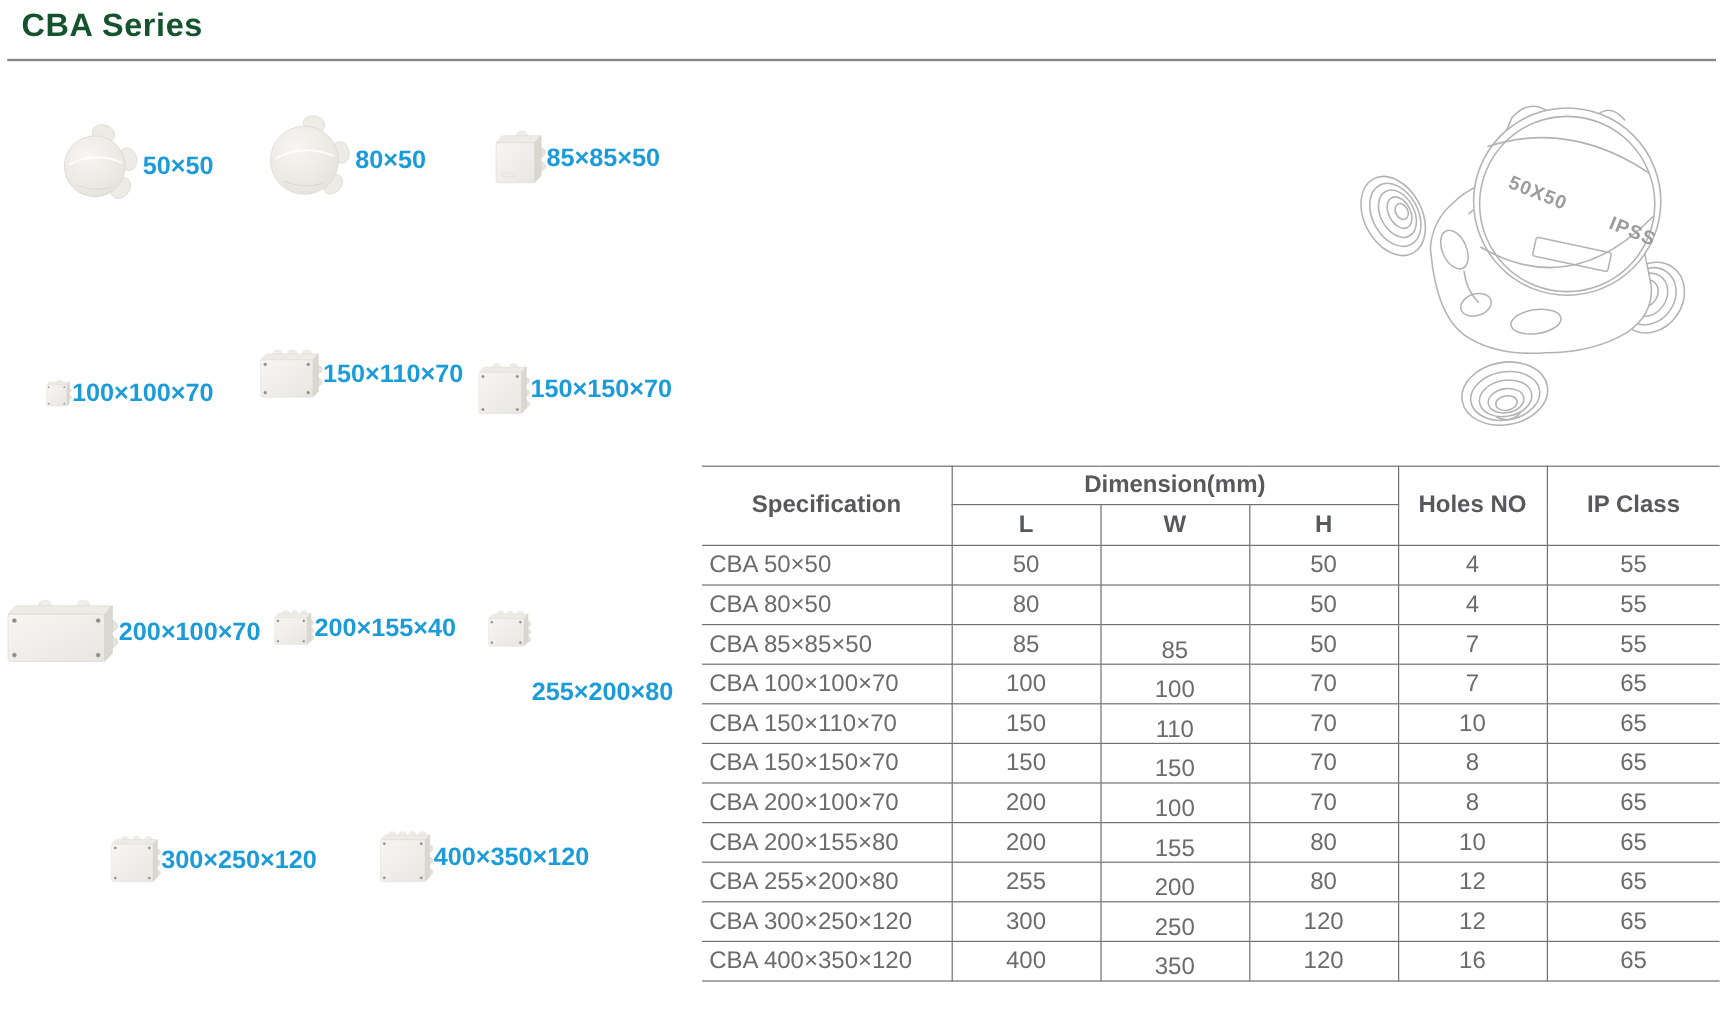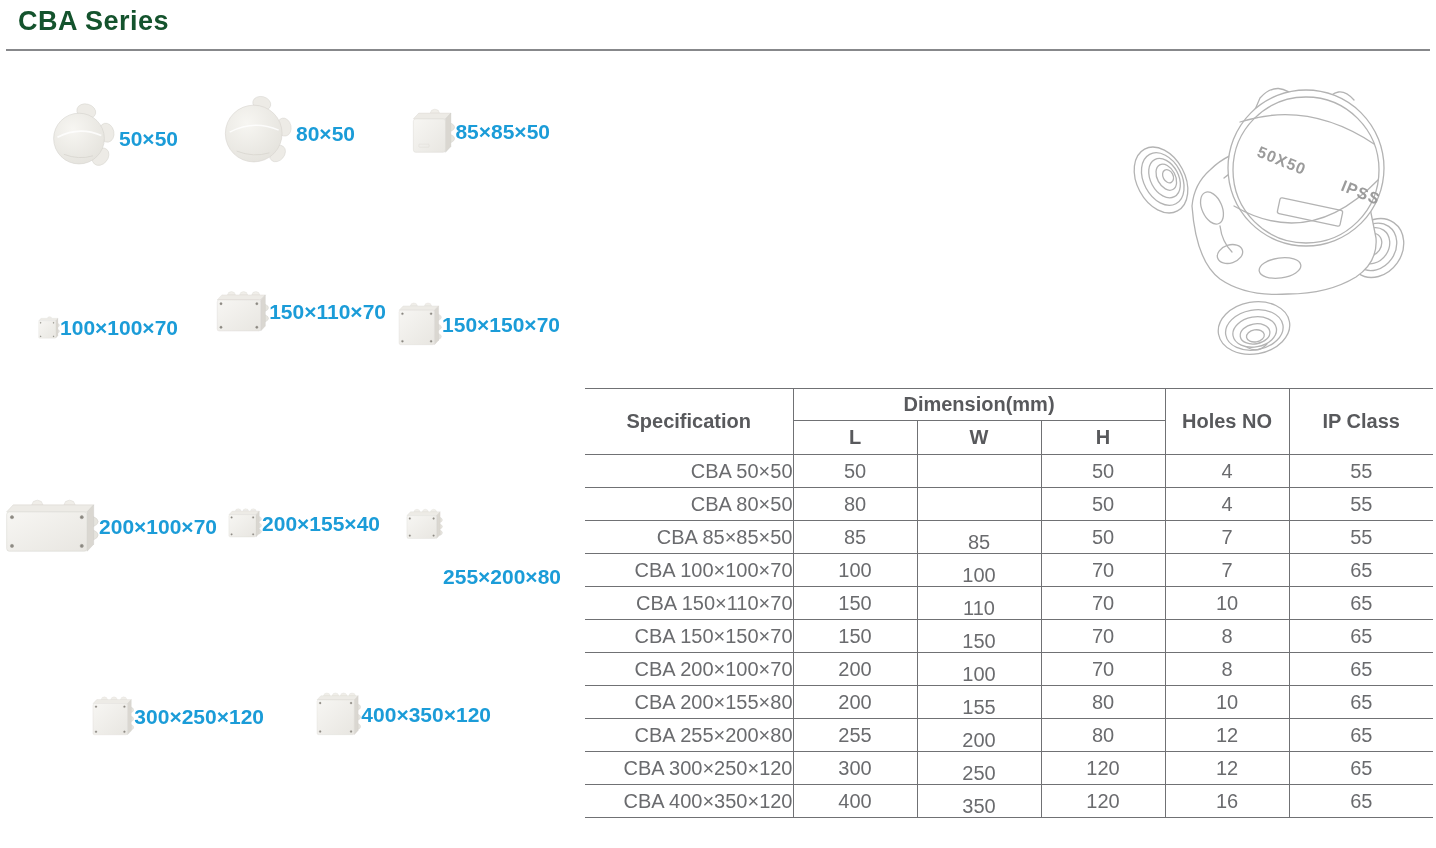--- a/index.html
+++ b/index.html
@@ -42,21 +42,21 @@
   .spec-table col.c-ip { width:144px; }
   .spec-table th, .spec-table td {
     border:1px solid #707174; text-align:center; vertical-align:middle;
     height:33px; padding:0; font-weight:normal;
   }
   .spec-table th { font-weight:bold; color:#58595c; }
   .spec-table th:first-child, .spec-table td:first-child { border-left:none; }
   .spec-table th:last-child,  .spec-table td:last-child  { border-right:none; }
   .spec-table tr.hdr-top th { height:32px; }
   .spec-table tr.hdr-sub th { height:34px; }
-  .spec-table td.spec-cell { text-align:right; padding-left:6px; }
+  .spec-table td.spec-cell { text-align:left; padding-left:6px; }
   .spec-table td .w-val { display:inline-block; transform:translateY(5px); }
 </style>
 </head>
 <body>
 
 <div class="page">
 
   <h1 class="page-title">CBA Series</h1>
   <div class="title-rule"></div>
 

